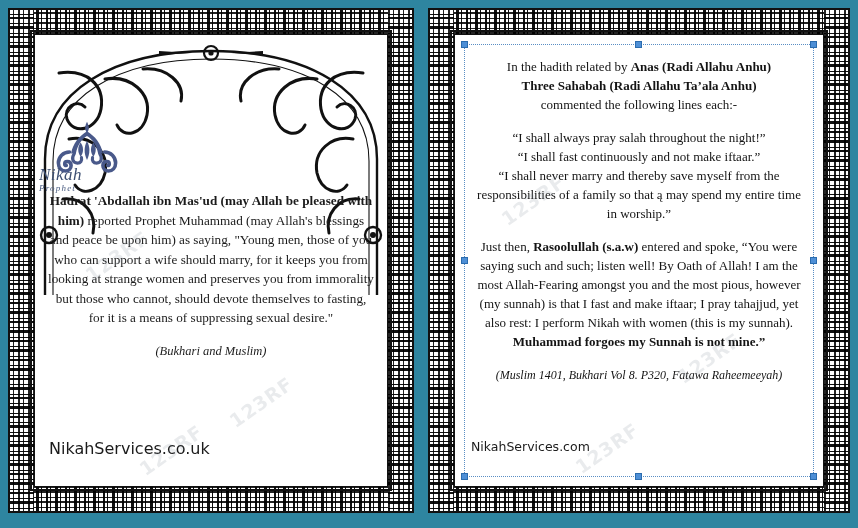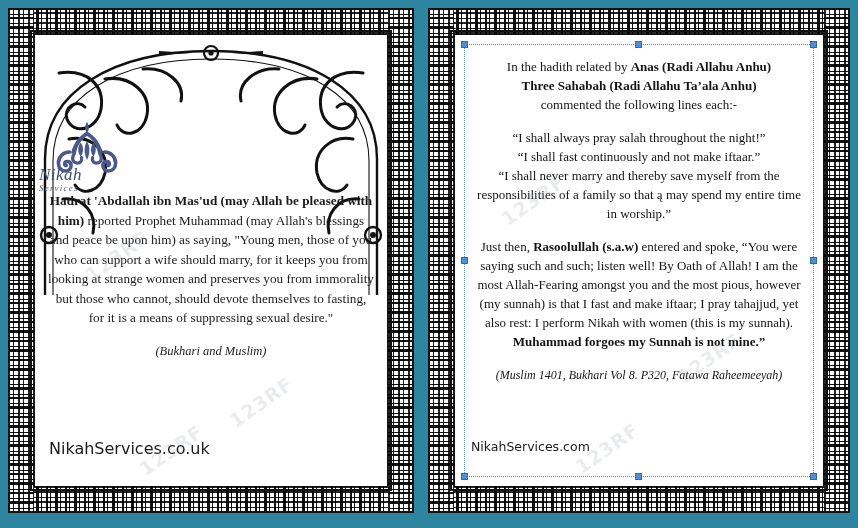--- a/index.html
+++ b/index.html
@@ -213,21 +213,21 @@
             <path d="M52 32 C56 38 56 44 52 50 C48 44 48 38 52 32 Z"></path>
             <path d="M68 32 C72 38 72 44 68 50 C64 44 64 38 68 32 Z"></path>
             <path d="M60 30 C64 38 64 46 60 54 C56 46 56 38 60 30 Z"></path>
             <path d="M38 44 C30 44 24 50 24 58 C24 64 28 68 33 68 C37 68 40 65 40 61 C40 58 38 56 35 56 C33 56 32 57 32 59 C32 60 33 61 34 61" fill="none" stroke="#49598a" stroke-width="4.5" stroke-linecap="round"></path>
             <path d="M82 44 C90 44 96 50 96 58 C96 64 92 68 87 68 C83 68 80 65 80 61 C80 58 82 56 85 56 C87 56 88 57 88 59 C88 60 87 61 86 61" fill="none" stroke="#49598a" stroke-width="4.5" stroke-linecap="round"></path>
             <path d="M44 46 C40 52 42 58 48 58 C52 58 54 55 53 51" fill="none" stroke="#49598a" stroke-width="4" stroke-linecap="round"></path>
             <path d="M76 46 C80 52 78 58 72 58 C68 58 66 55 67 51" fill="none" stroke="#49598a" stroke-width="4" stroke-linecap="round"></path>
           </g>
         </svg>
         <div class="logo-name">Nikah</div>
-        <div class="logo-sub">Services</div>
+        <div class="logo-sub">Prophet</div>
       </div>
 
       <div class="left-body">
         <span style="font-weight:bold">Hadrat 'Abdallah ibn Mas'ud (may Allah be pleased with him)</span><span> reported Prophet Muhammad (may Allah's blessings and peace be upon him) as saying, "Young men, those of you who can support a wife should marry, for it keeps you from looking at strange women and preserves you from immorality but those who cannot, should devote themselves to fasting, for it is a means of suppressing sexual desire."</span>
         <div class="attrib">(Bukhari and Muslim)</div>
       </div>
 
       <div class="site">NikahServices.co.uk</div>
 
       <div class="wm" style="left:42px;top:206px;">123RF</div>

